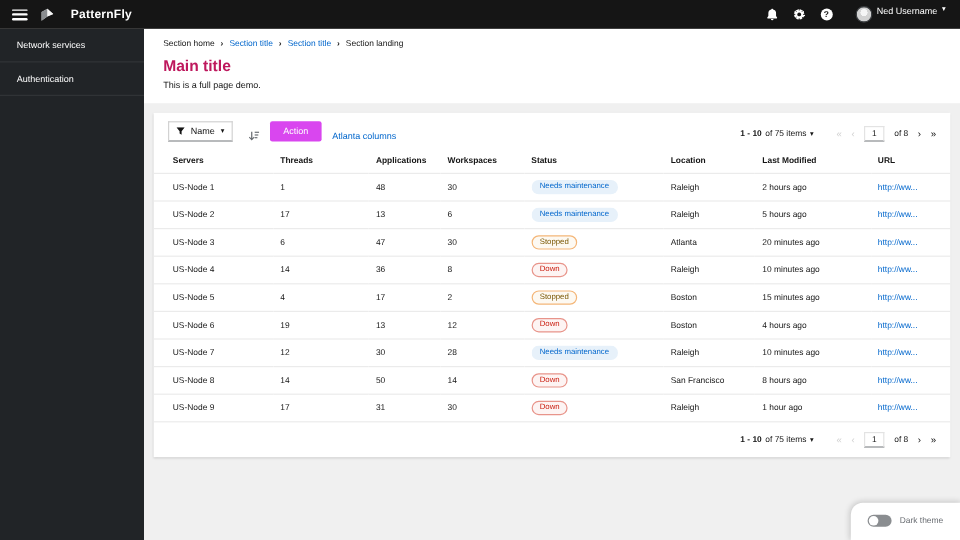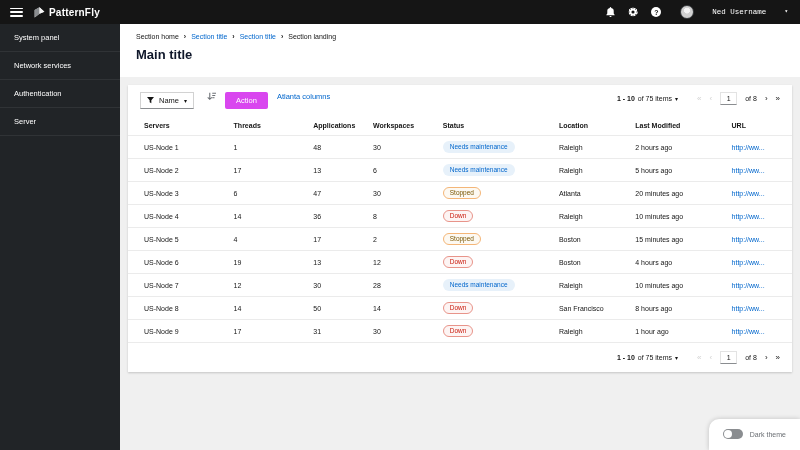--- a/index.html
+++ b/index.html
@@ -2,47 +2,47 @@
 <html><head>
 <meta charset="utf-8">
 <style>
   * { margin:0; padding:0; box-sizing:border-box; }
   html,body { width:800px; height:450px; overflow:hidden; font-family:"Liberation Sans", sans-serif; background:#f0f0f0; }
 
   
   .masthead { position:absolute; top:0; left:0; width:800px; height:24px; background:#151515; display:flex; align-items:center; padding:0 12px 0 8px; z-index:30; }
   .hamburger { width:13px; height:9px; display:flex; flex-direction:column; justify-content:space-between; cursor:pointer; margin:0 10px 0 2px; }
   .hamburger span { display:block; height:1.5px; background:#fff; border-radius:1px; }
-  .brand { display:flex; align-items:center; gap:3px; }
+  .brand { display:flex; align-items:center; gap:13px; }
   .brand-text { color:#fff; font-weight:bold; font-size:10px; letter-spacing:.2px; }
   .mh-right { margin-left:auto; display:flex; align-items:center; gap:13px; }
   .mh-icon { color:#fff; display:flex; align-items:center; cursor:pointer; }
   .help-circle { width:10px; height:10px; border-radius:50%; background:#fff; color:#151515; font-size:7px; font-weight:bold; display:flex; align-items:center; justify-content:center; }
-  .user-chip { display:flex; align-items:center; gap:18px; margin-left:6px; cursor:pointer;font-family:Liberation Mono, monospace; }
+  .user-chip { display:flex; align-items:flex-start; gap:4px; margin-left:6px; cursor:pointer; }
   .avatar { width:14px; height:14px; border-radius:50%; background:radial-gradient(circle at 50% 38%, #f5f5f5 0 30%, #d2d2d2 32% 100%); border:1px solid #3c3f42; }
   .user-name { color:#fff; font-size:7.5px; }
   .caret { color:#fff; font-size:6px; line-height:1; }
 
   
   .sidebar { position:absolute; top:24px; left:0; bottom:0; width:120px; background:#212427; z-index:20; }
   .nav-item { color:#fff; font-size:7.5px; padding:9px 14px; border-bottom:1px solid rgba(255,255,255,.07); cursor:pointer; }
   .nav-item.selected { background:#4f5255; border-left:2px solid #2b9af3; padding-left:12px; }
 
   
   .main { position:absolute; top:24px; left:120px; right:0; bottom:0; background:#f0f0f0; overflow:hidden; }
   .page-header { background:#fff; padding:9px 16px 11px; }
   .breadcrumb { display:flex; align-items:center; gap:5px; font-size:7px; color:#151515; }
   .bc-sep { font-size:7px; font-weight:bold; color:#151515; }
   .bc-link { color:#0066cc; cursor:pointer; }
-  .page-title { font-size:13px; font-weight:bold; color:#0f172a; margin:7px 0 4px; }
+  .page-title { font-size:13px; font-weight:bold; color:#be185d; margin:7px 0 4px; }
   .page-subtitle { font-size:7.5px; color:#151515; }
 
   
   .card { margin:8px; background:#fff; box-shadow:0 1px 2px rgba(3,3,3,.18); }
-  .toolbar { display:flex; align-items:flex-start; padding:7px 12px; gap:9px; }
+  .toolbar { display:flex; align-items:flex-end; padding:7px 12px; gap:9px; }
   .filter-control { display:flex; align-items:center; gap:5px; background:#fff; border:1px solid #d2d2d2; border-bottom-color:#8a8d90; padding:3px 6px; font-size:7.5px; color:#151515; cursor:pointer; }
   .sort-button { display:flex; align-items:center; cursor:pointer; margin-left:4px; color:#6a6e73; }
   .action-button { background:#d946ef; color:#fff; border:none; font-size:7.5px; padding:4px 11px; border-radius:2px; cursor:pointer; font-family:inherit; }
   .link { color:#0066cc; font-size:7.5px; text-decoration:none; cursor:pointer; }
 
   
   .pagination { margin-left:auto; display:flex; align-items:center; gap:9px; font-size:7px; color:#151515; }
   .pg-range { display:flex; align-items:center; gap:3px; cursor:pointer; }
   .pg-range b { font-weight:bold; }
   .pg-range .caret { color:#151515; }
@@ -121,39 +121,38 @@
     </span>
     <div class="user-chip">
       <span class="avatar"></span>
       <span class="user-name">Ned Username</span>
       <span class="caret">▾</span>
     </div>
   </div>
 </header>
 
 <nav class="sidebar">
-    <div class="nav-item">System panel</div>
     <div class="nav-item">Network services</div>
     <div class="nav-item">Authentication</div>
-    <div class="nav-item">Server</div>
   </nav>
 
 <div class="main">
 
   <div class="page-header">
     <div class="breadcrumb">
         <span class="bc-item">Section home</span>
         <span class="bc-sep">›</span>
         <span class="bc-item bc-link">Section title</span>
         <span class="bc-sep">›</span>
         <span class="bc-item bc-link">Section title</span>
         <span class="bc-sep">›</span>
         <span class="bc-item">Section landing</span>
       </div>
     <div class="page-title">Main title</div>
+    <div class="page-subtitle">This is a full page demo.</div>
   </div>
 
   <div class="card">
 
     <div class="toolbar">
       <div class="filter-control">
         <span>
           <svg width="7" height="7" viewBox="0 0 10 10" fill="#151515">
               <path d="M0 0h10L6.2 4.8V9L3.8 7.6V4.8z"></path>
             </svg>

